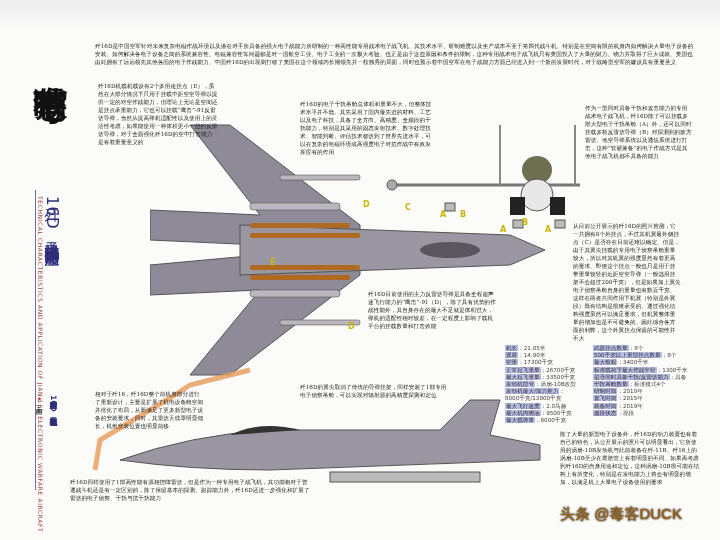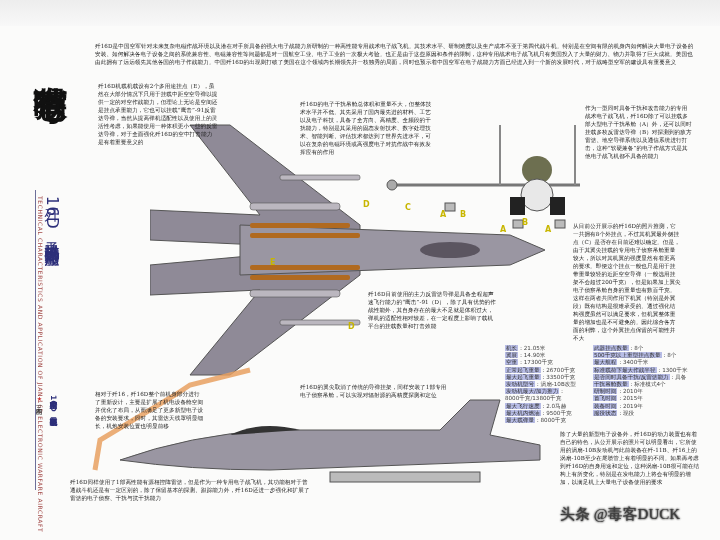--- a/index.html
+++ b/index.html
@@ -14,21 +14,21 @@
   .vline{position:absolute;left:35px;top:190px;width:1px;height:300px;background:#6d6f9a;}
   .vcaption{position:absolute;left:48px;top:395px;writing-mode:vertical-rl;font-family:"DejaVu Sans",sans-serif;font-size:7.5px;color:#2d2f7a;font-weight:bold;}
   .vauthor{position:absolute;left:34px;top:395px;writing-mode:vertical-rl;font-size:6px;color:#333;}
   .vauthor .star{color:#c33;}
   .plane-top{position:absolute;left:150px;top:115px;width:400px;height:270px;}
   .plane-front{position:absolute;left:385px;top:125px;width:200px;height:110px;}
   .plane-side{position:absolute;left:110px;top:390px;width:440px;height:110px;}
   .specs{position:absolute;left:505px;top:345px;width:215px;font-family:"DejaVu Sans",sans-serif;font-size:5.6px;line-height:7.2px;color:#444;}
   .specs .col{position:absolute;top:0;width:100px;}
   .specs .k{background:#b8bde6;color:#333;padding:0 1px;}
-  .watermark{position:absolute;left:560px;top:505px;font-family:Liberation Serif, serif;font-size:15px;color:#404040;text-shadow:0 0 2px #333,0 0 2px #333;}
+  .watermark{position:absolute;left:560px;top:505px;font-family:Liberation Sans, sans-serif;font-size:15px;color:#a16207;text-shadow:0 0 2px #333,0 0 2px #333;}
   .orange{position:absolute;left:0;top:0;}
   .lbl{position:absolute;font-family:"DejaVu Sans",sans-serif;font-weight:bold;font-size:8px;color:#c8b600;}
 </style>
 </head>
 <body>
 
 <div class="page">
   <div class="topband"></div>
 
   <div class="calli">猴哨苍穹</div>

